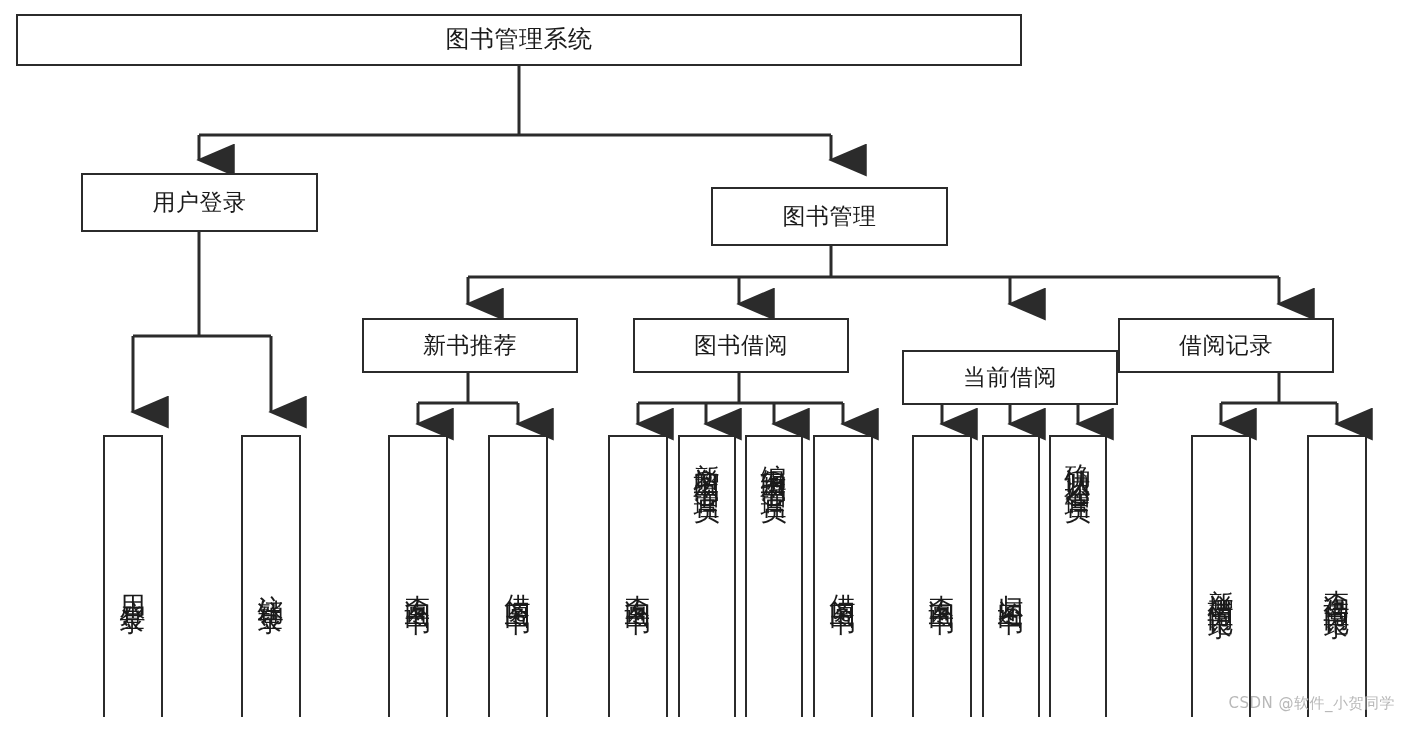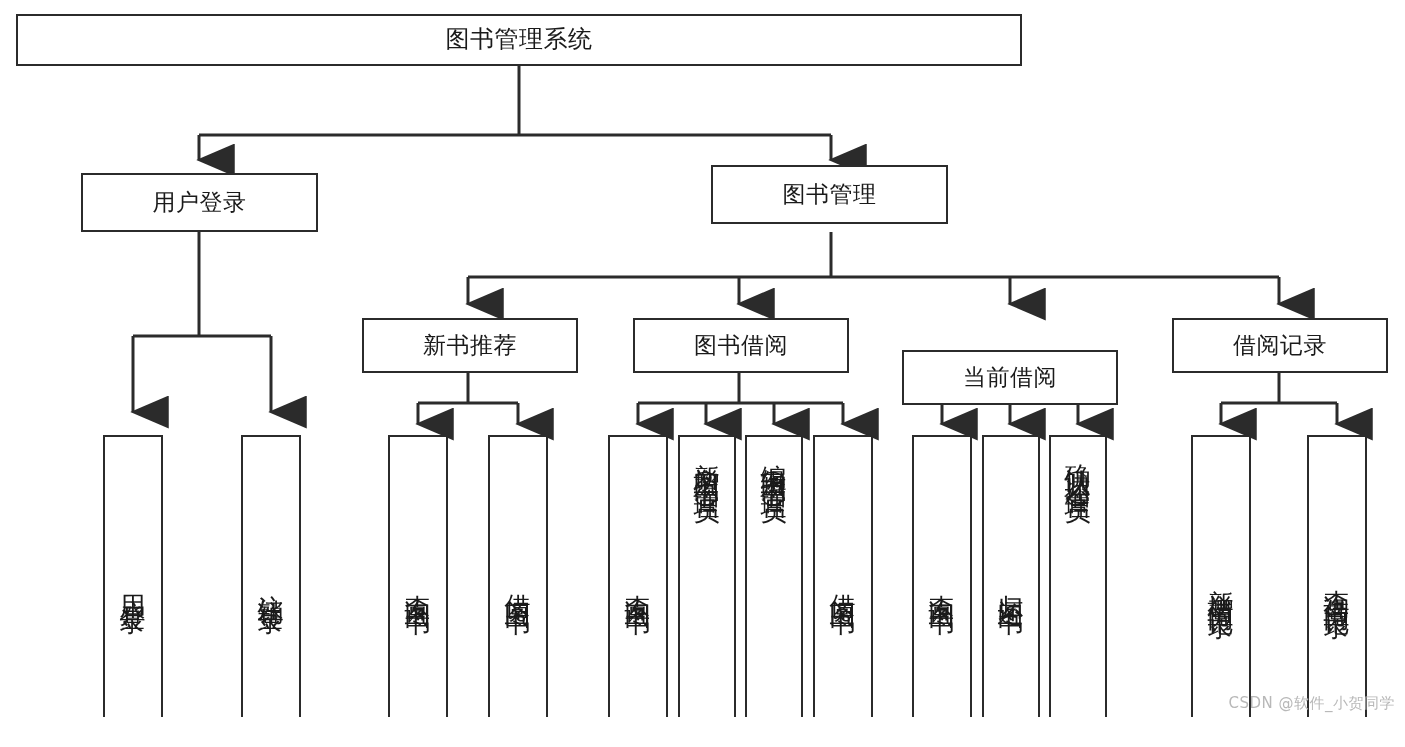--- a/index.html
+++ b/index.html
@@ -127,34 +127,34 @@
     </g>
   </svg>
 
   <div class="node h root" style="left:16px;top:14px;width:1006px;height:52px;">
     <span class="lbl">图书管理系统</span>
   </div>
 
   <div class="node h" style="left:81px;top:173px;width:237px;height:59px;">
     <span class="lbl">用户登录</span>
   </div>
-  <div class="node h" style="left:711px;top:165px;width:237px;height:59px;">
+  <div class="node h" style="left:711px;top:187px;width:237px;height:59px;">
     <span class="lbl">图书管理</span>
   </div>
 
   <div class="node h" style="left:633px;top:318px;width:216px;height:55px;">
     <span class="lbl">图书借阅</span>
   </div>
   <div class="node h" style="left:362px;top:318px;width:216px;height:55px;">
     <span class="lbl">新书推荐</span>
   </div>
   <div class="node h" style="left:902px;top:318px;width:216px;height:55px;margin-top:32px;">
     <span class="lbl">当前借阅</span>
   </div>
-  <div class="node h" style="left:1172px;top:318px;width:216px;height:55px;">
+  <div class="node h" style="left:1118px;top:318px;width:216px;height:55px;">
     <span class="lbl">借阅记录</span>
   </div>
 
   <div class="node v" style="left:103px;top:435px;width:60px;height:298px;">
     <span class="lbl">用户登录</span>
   </div>
   <div class="node v" style="left:241px;top:435px;width:60px;height:298px;">
     <span class="lbl">注销登录</span>
   </div>
 

